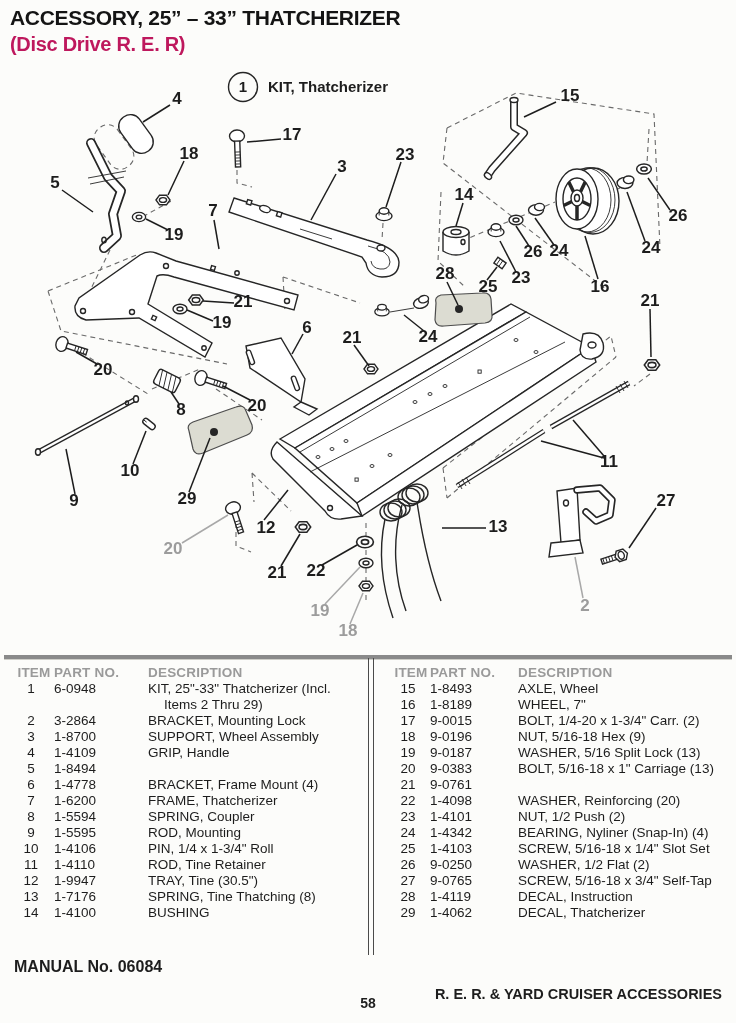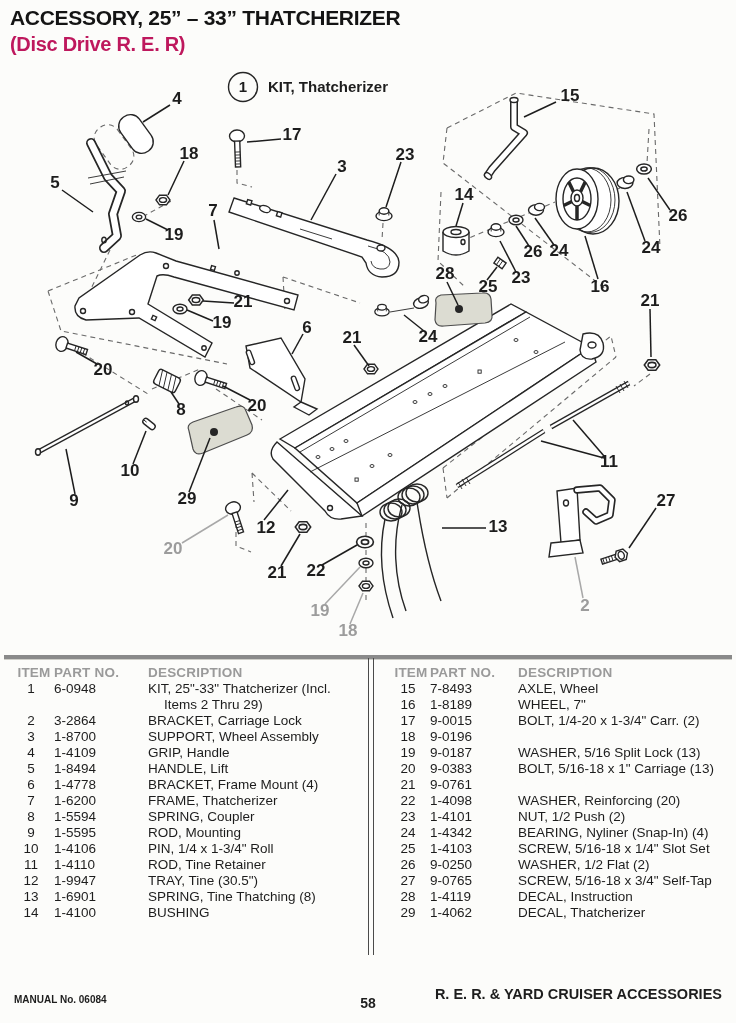--- a/index.html
+++ b/index.html
@@ -36,21 +36,21 @@
   .phead,.prow{display:grid;}
   .ptable.left .phead,.ptable.left .prow{grid-template-columns:46px 94px 1fr;}
   .ptable.right .phead,.ptable.right .prow{grid-template-columns:44px 88px 1fr;}
   .phead{color:#9a9a9a;font-weight:bold;letter-spacing:0.2px;}
   .phead .h-item{text-align:center;padding-left:6px;}
   .c-item{text-align:center;}
   .c-part{text-align:left;}
   .c-desc{text-align:left;}
   .desc2{display:block;margin-left:16px;}
   .desc2:empty{display:none;}
-  .footer-manual{position:absolute;left:14px;top:994px;font-size:10px;font-weight:bold;}
+  .footer-manual{position:absolute;left:14px;top:958px;font-size:16px;font-weight:bold;}
   .footer-right{position:absolute;right:14px;top:958px;font-size:14.5px;font-weight:bold;margin-top:28px;}
   .footer-page{position:absolute;left:0;top:995px;width:736px;text-align:center;
                font-size:14px;font-weight:bold;}
 </style>
 </head>
 <body>
 
 <div class="page">
 
   <div class="title-block">
@@ -401,39 +401,38 @@
 
         <div class="prow">
           <div class="c-item">1</div>
           <div class="c-part">6-0948</div>
           <div class="c-desc"><span>KIT, 25"-33" Thatcherizer (Incl.</span><span class="desc2">Items 2 Thru 29)</span></div>
         </div>
 
         <div class="prow">
           <div class="c-item">2</div>
           <div class="c-part">3-2864</div>
-          <div class="c-desc"><span>BRACKET, Carriage Lock</span></div>
+          <div class="c-desc"><span>BRACKET, Mounting Lock</span></div>
         </div>
 
         <div class="prow">
           <div class="c-item">3</div>
           <div class="c-part">1-8700</div>
           <div class="c-desc"><span>SUPPORT, Wheel Assembly</span></div>
         </div>
 
         <div class="prow">
           <div class="c-item">4</div>
           <div class="c-part">1-4109</div>
           <div class="c-desc"><span>GRIP, Handle</span></div>
         </div>
 
         <div class="prow">
           <div class="c-item">5</div>
           <div class="c-part">1-8494</div>
-          <div class="c-desc"><span>HANDLE, Lift</span></div>
         </div>
 
         <div class="prow">
           <div class="c-item">6</div>
           <div class="c-part">1-4778</div>
           <div class="c-desc"><span>BRACKET, Frame Mount (4)</span></div>
         </div>
 
         <div class="prow">
           <div class="c-item">7</div>
@@ -466,21 +465,21 @@
         </div>
 
         <div class="prow">
           <div class="c-item">12</div>
           <div class="c-part">1-9947</div>
           <div class="c-desc"><span>TRAY, Tine (30.5")</span></div>
         </div>
 
         <div class="prow">
           <div class="c-item">13</div>
-          <div class="c-part">1-6901</div>
+          <div class="c-part">1-7176</div>
           <div class="c-desc"><span>SPRING, Tine Thatching (8)</span></div>
         </div>
 
         <div class="prow">
           <div class="c-item">14</div>
           <div class="c-part">1-4100</div>
           <div class="c-desc"><span>BUSHING</span></div>
         </div>
       </div>
   </div>
@@ -488,39 +487,40 @@
   <div class="ptable right">
     <div class="phead">
       <div class="h-item">ITEM</div>
       <div>PART NO.</div>
       <div>DESCRIPTION</div>
     </div>
     <div>
 
         <div class="prow">
           <div class="c-item">15</div>
-          <div class="c-part">7-8493</div>
+          <div class="c-part">1-8493</div>
           <div class="c-desc"><span>AXLE, Wheel</span></div>
         </div>
 
         <div class="prow">
           <div class="c-item">16</div>
           <div class="c-part">1-8189</div>
           <div class="c-desc"><span>WHEEL, 7"</span></div>
         </div>
 
         <div class="prow">
           <div class="c-item">17</div>
           <div class="c-part">9-0015</div>
           <div class="c-desc"><span>BOLT, 1/4-20 x 1-3/4" Carr. (2)</span></div>
         </div>
 
         <div class="prow">
           <div class="c-item">18</div>
           <div class="c-part">9-0196</div>
+          <div class="c-desc"><span>NUT, 5/16-18 Hex (9)</span></div>
         </div>
 
         <div class="prow">
           <div class="c-item">19</div>
           <div class="c-part">9-0187</div>
           <div class="c-desc"><span>WASHER, 5/16 Split Lock (13)</span></div>
         </div>
 
         <div class="prow">
           <div class="c-item">20</div>

